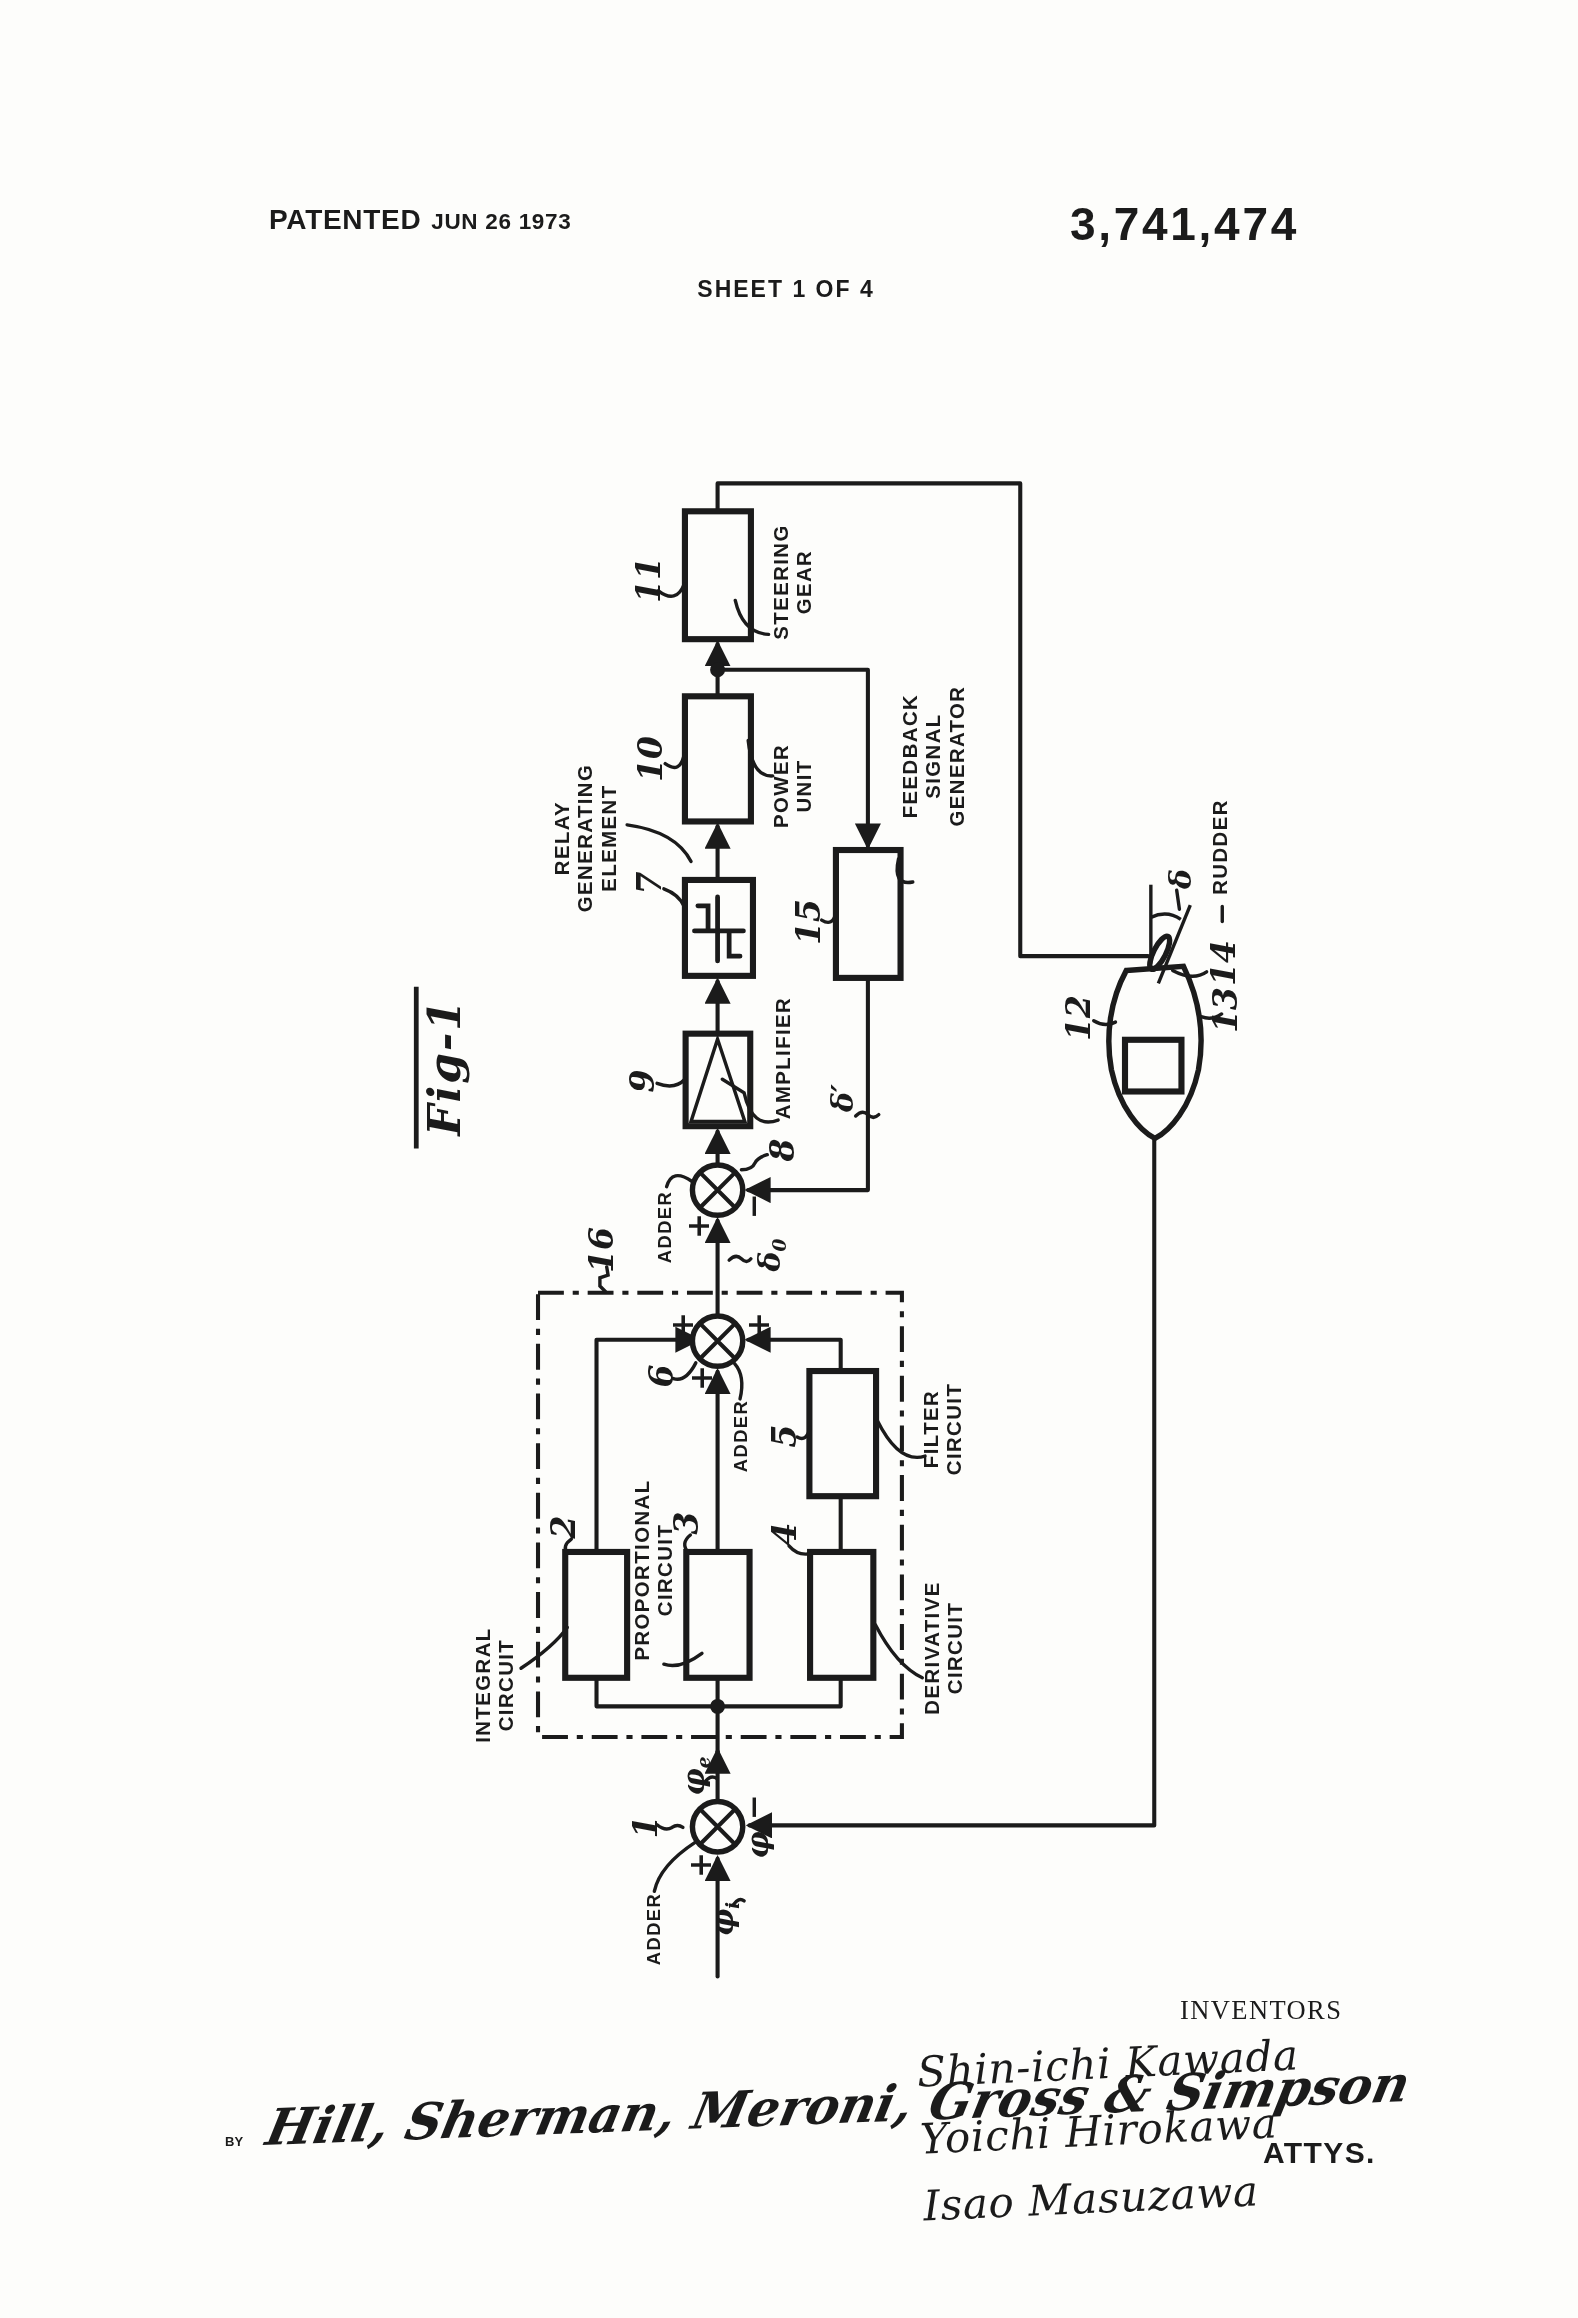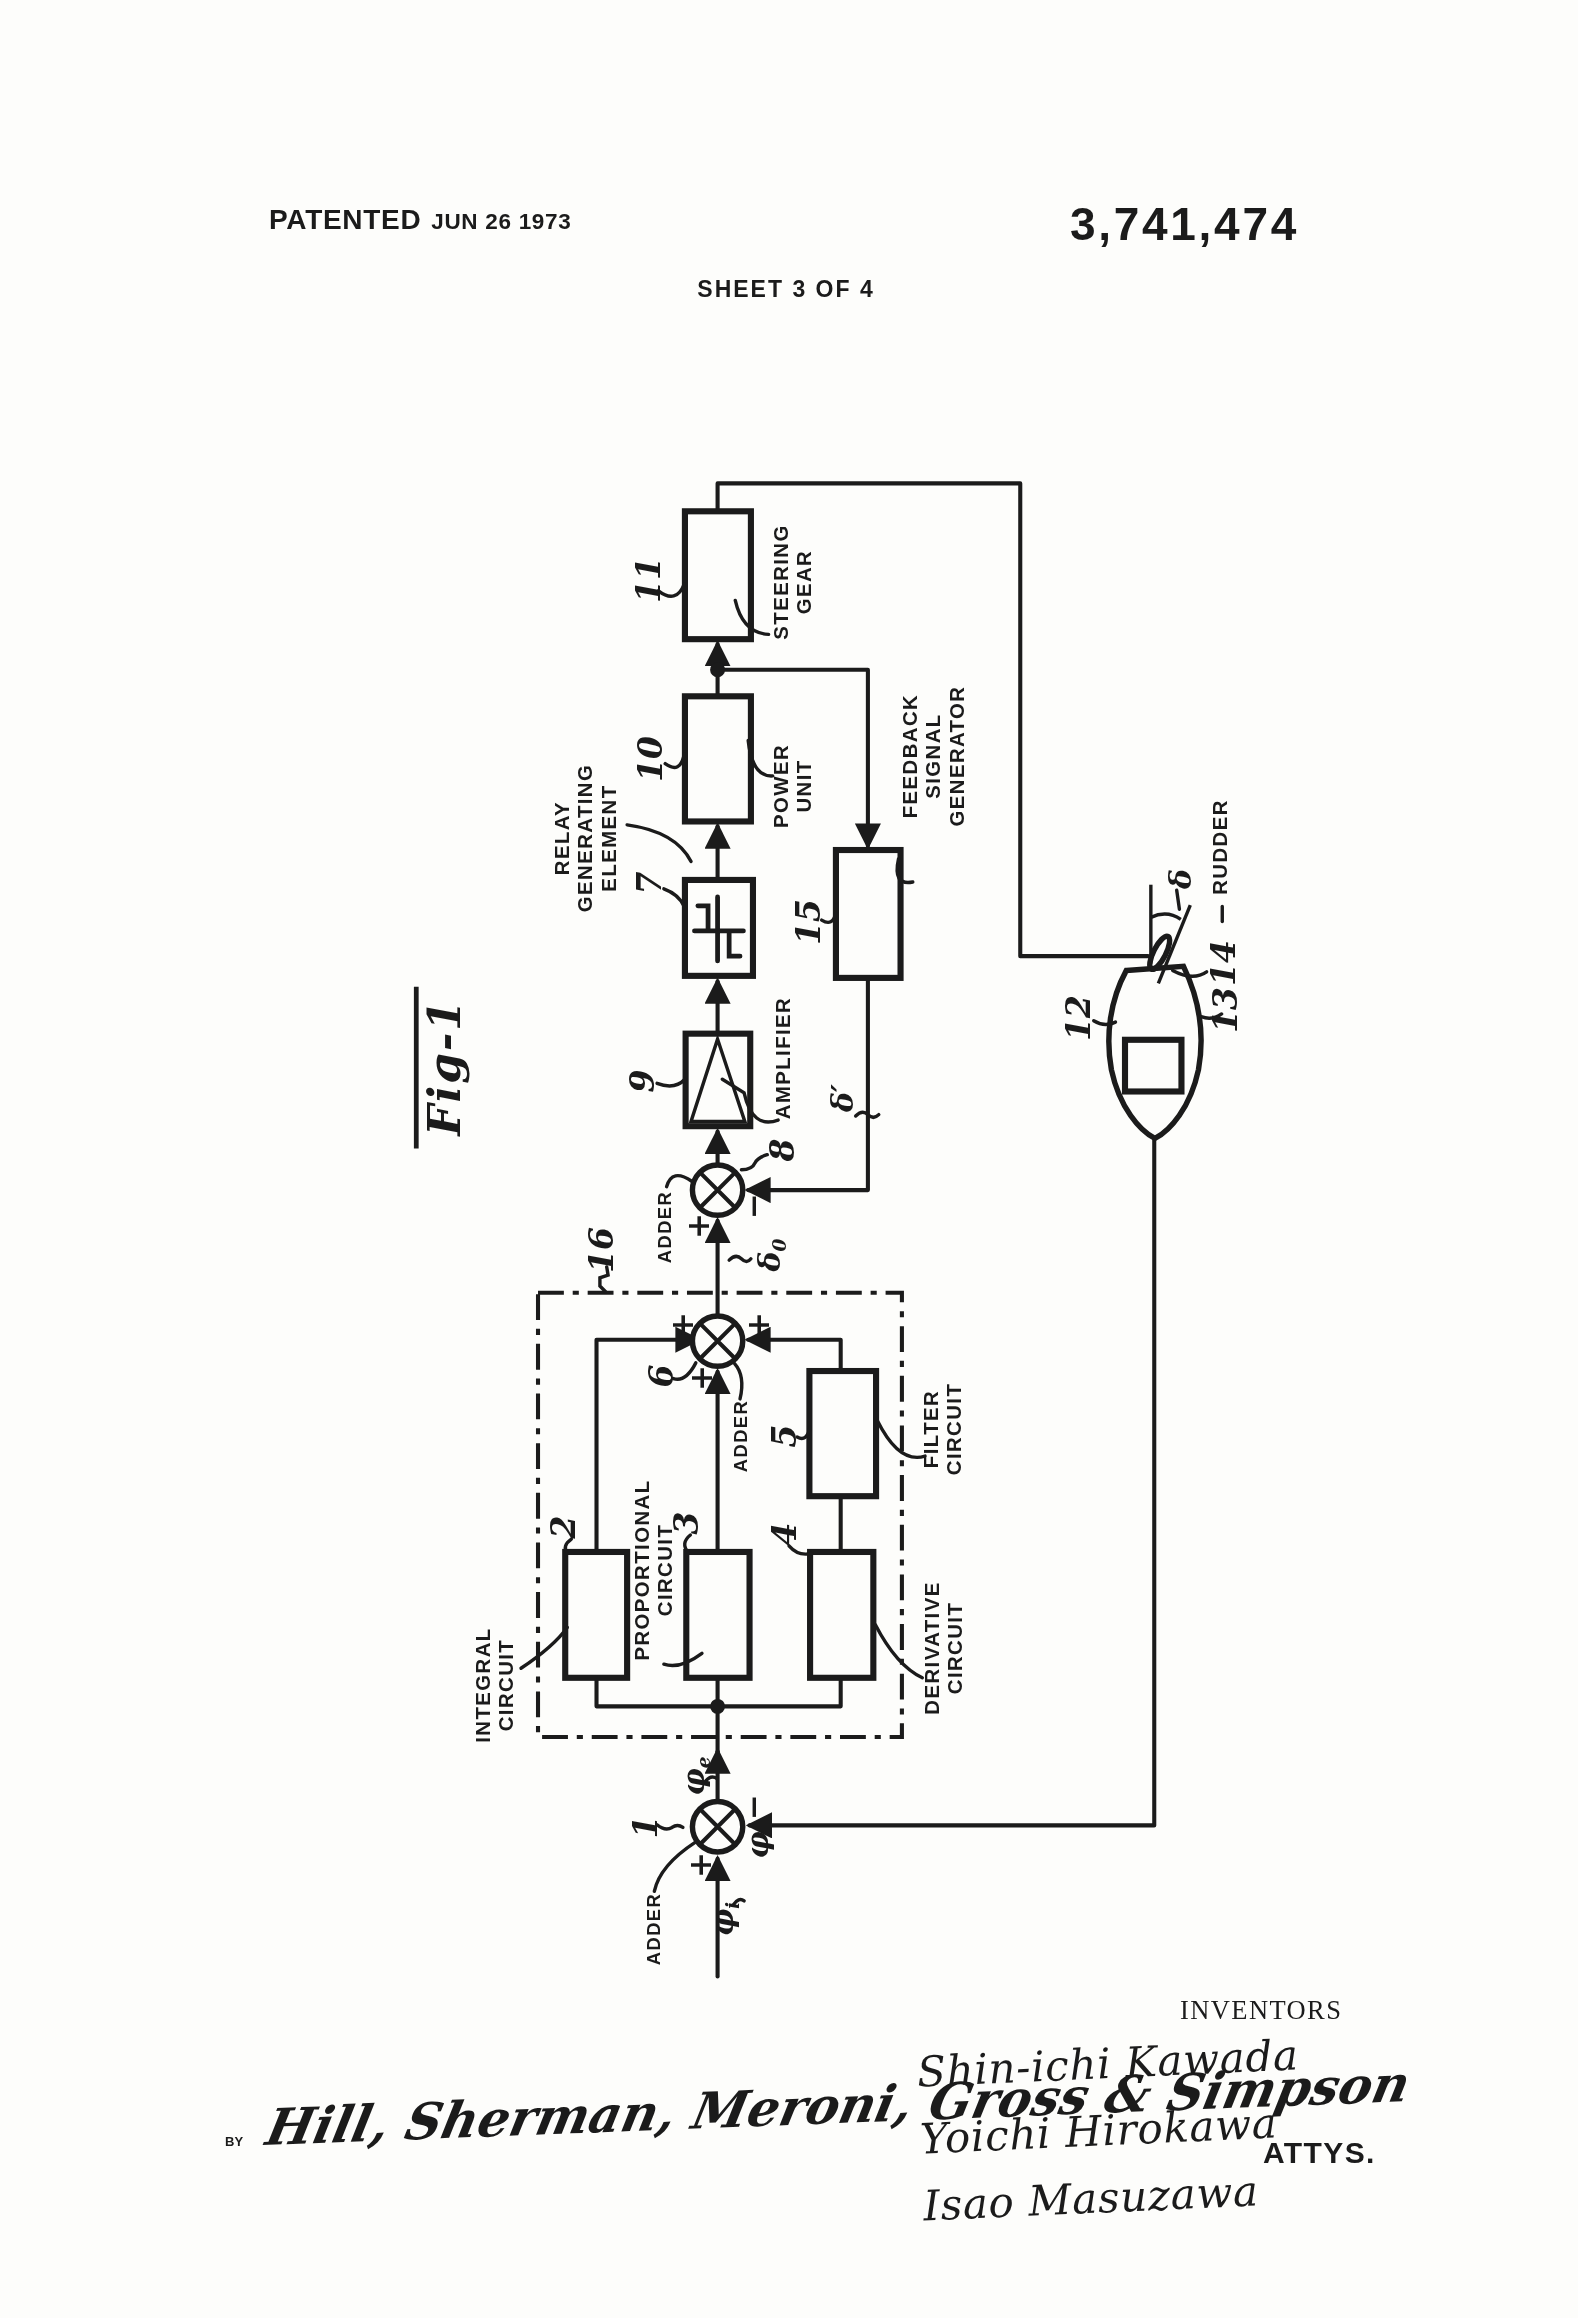--- a/index.html
+++ b/index.html
@@ -157,21 +157,21 @@
     <path d="M1797 1332 V1354"></path>
     <path d="M1730 1308 L1734 1336"></path>
   </g>
 </svg>
 
 <div class="hdr-left">
   <span class="p1">PATENTED</span>
   <span class="p2">JUN 26 1973</span>
 </div>
 <div class="hdr-num">3,741,474</div>
-<div class="hdr-sheet">SHEET 3 OF 4</div>
+<div class="hdr-sheet">SHEET 1 OF 4</div>
 
 <div class="fig-caption" style="left:444px; top:1067px">Fig-1</div>
 
 <div class="vlabel" style="left:793px; top:582px">STEERING
 GEAR</div>
 <div class="vlabel" style="left:793px; top:786px">POWER
 UNIT</div>
 <div class="vlabel" style="left:586px;  top:838px">RELAY
 GENERATING
 ELEMENT</div>

